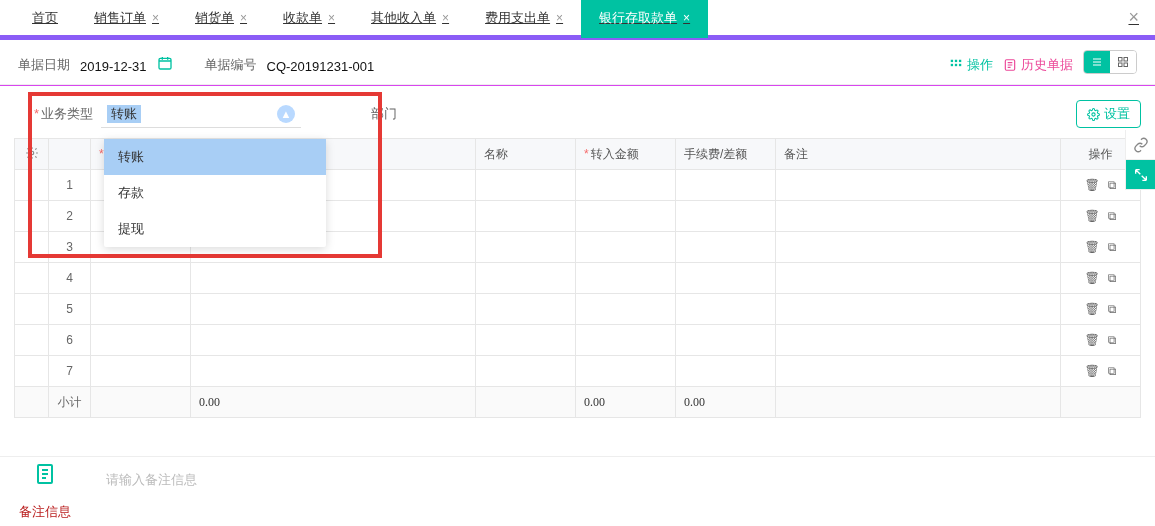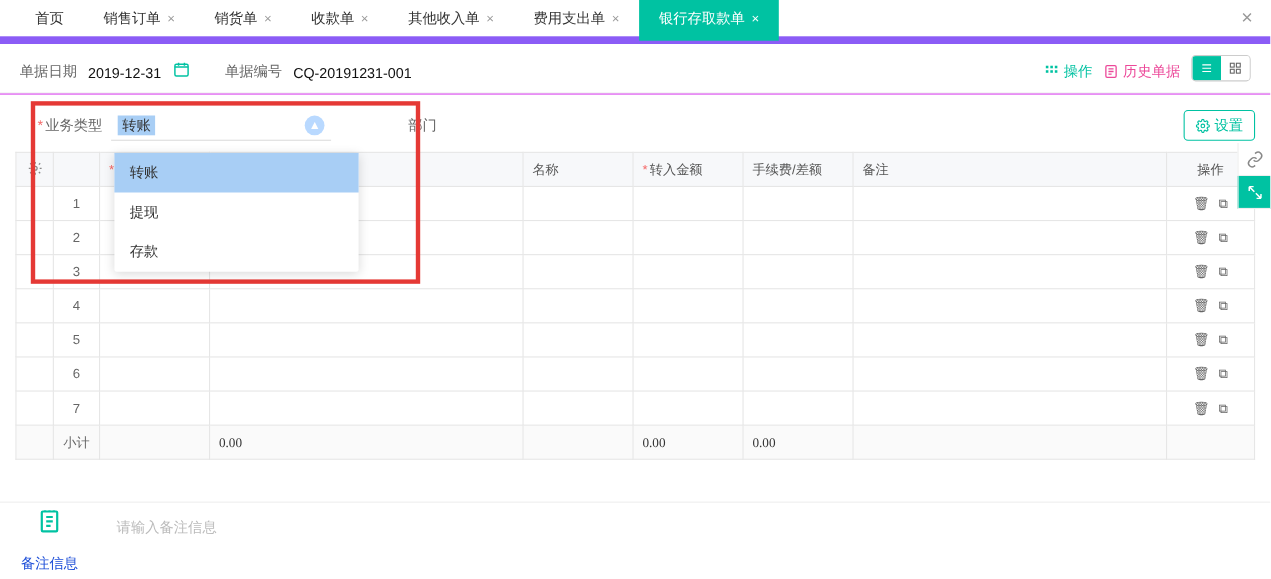--- a/index.html
+++ b/index.html
@@ -1,19 +1,19 @@
 <!DOCTYPE html>
 <html><head>
 <meta charset="utf-8">
 <style>
   * { box-sizing: border-box; margin: 0; padding: 0; }
   body { font-family: -apple-system, "Microsoft YaHei", sans-serif; font-size: 13px; color: #333; background: #fff; width: 1155px; height: 526px; overflow: hidden; position: relative; }
 
   
-  .tabs { display: flex; align-items: center; border-bottom: 7px solid #8b5cf6; height: 40px; padding-left: 14px; }
+  .tabs { display: flex; align-items: center; border-bottom: 5px solid #8b5cf6; height: 40px; padding-left: 14px; text-decoration: underline; }
   .tab { padding: 0 18px; height: 40px; display: flex; align-items: center; gap: 6px; color: #333; cursor: pointer; }
   .tab.active { background: #00c2a2; color: #fff; }
   .tab .x { color: #999; font-size: 12px; }
   .tab.active .x { color: #fff; }
   .tabs .spacer { flex: 1; }
   .tabs .close-all { color: #999; font-size: 18px; padding: 0 16px; cursor: pointer; }
 
   
   .filters { display:flex; align-items:flex-end; padding: 10px 18px; gap: 10px; border-bottom: 1px solid #eee; }
   .lbl { color: #666; }
@@ -64,21 +64,21 @@
   tr.subtotal td { background:#fafafa;font-family:Liberation Serif, serif; }
 
   
   .side { position:absolute; right:0; top:130px; display:flex; flex-direction:column; }
   .side .s-btn { width:30px; height:30px; display:flex; align-items:center; justify-content:center; border-left:1px solid #eee; border-bottom:1px solid #eee; cursor:pointer; }
   .side .s-link { color:#888; background:#fff; }
   .side .s-expand { background:#00c2a2; color:#fff; }
 
   
   .remark { position:absolute; left:0; right:0; bottom:0; display:flex; border-top:1px solid #eee; height:70px; }
-  .remark-tab { width:90px; display:flex; flex-direction:column; align-items:center; justify-content:center; gap:17px; color:#1d4ed8; }
+  .remark-tab { width:90px; display:flex; flex-direction:column; align-items:center; justify-content:center; gap:17px; color:#b91c1c; }
   .remark-tab svg { color:#00c2a2; }
   .remark-input { flex:1; padding:14px 16px; color:#bbb; }
 </style>
 </head>
 <body>
 
 <div class="tabs">
   <div class="tab">
       <span>首页</span>
     </div>
@@ -161,22 +161,22 @@
 <div class="form-row">
   <div class="field" style="margin-left:20px">
     <span><span class="req">*</span><span class="lbl">业务类型</span></span>
     <div class="sel sel-biz">
       <span class="selval">转账</span>
       <span class="arrow">▲</span>
     </div>
 
     <div class="dropdown">
       <div class="opt sel-opt">转账</div>
+      <div class="opt">存款</div>
       <div class="opt">提现</div>
-      <div class="opt">存款</div>
     </div>
   </div>
 
 
   <div class="field" style="margin-left:30px">
     <span class="lbl">部门</span>
   </div>
 
   <div style="flex:1"></div>
   <div class="settings-btn">

